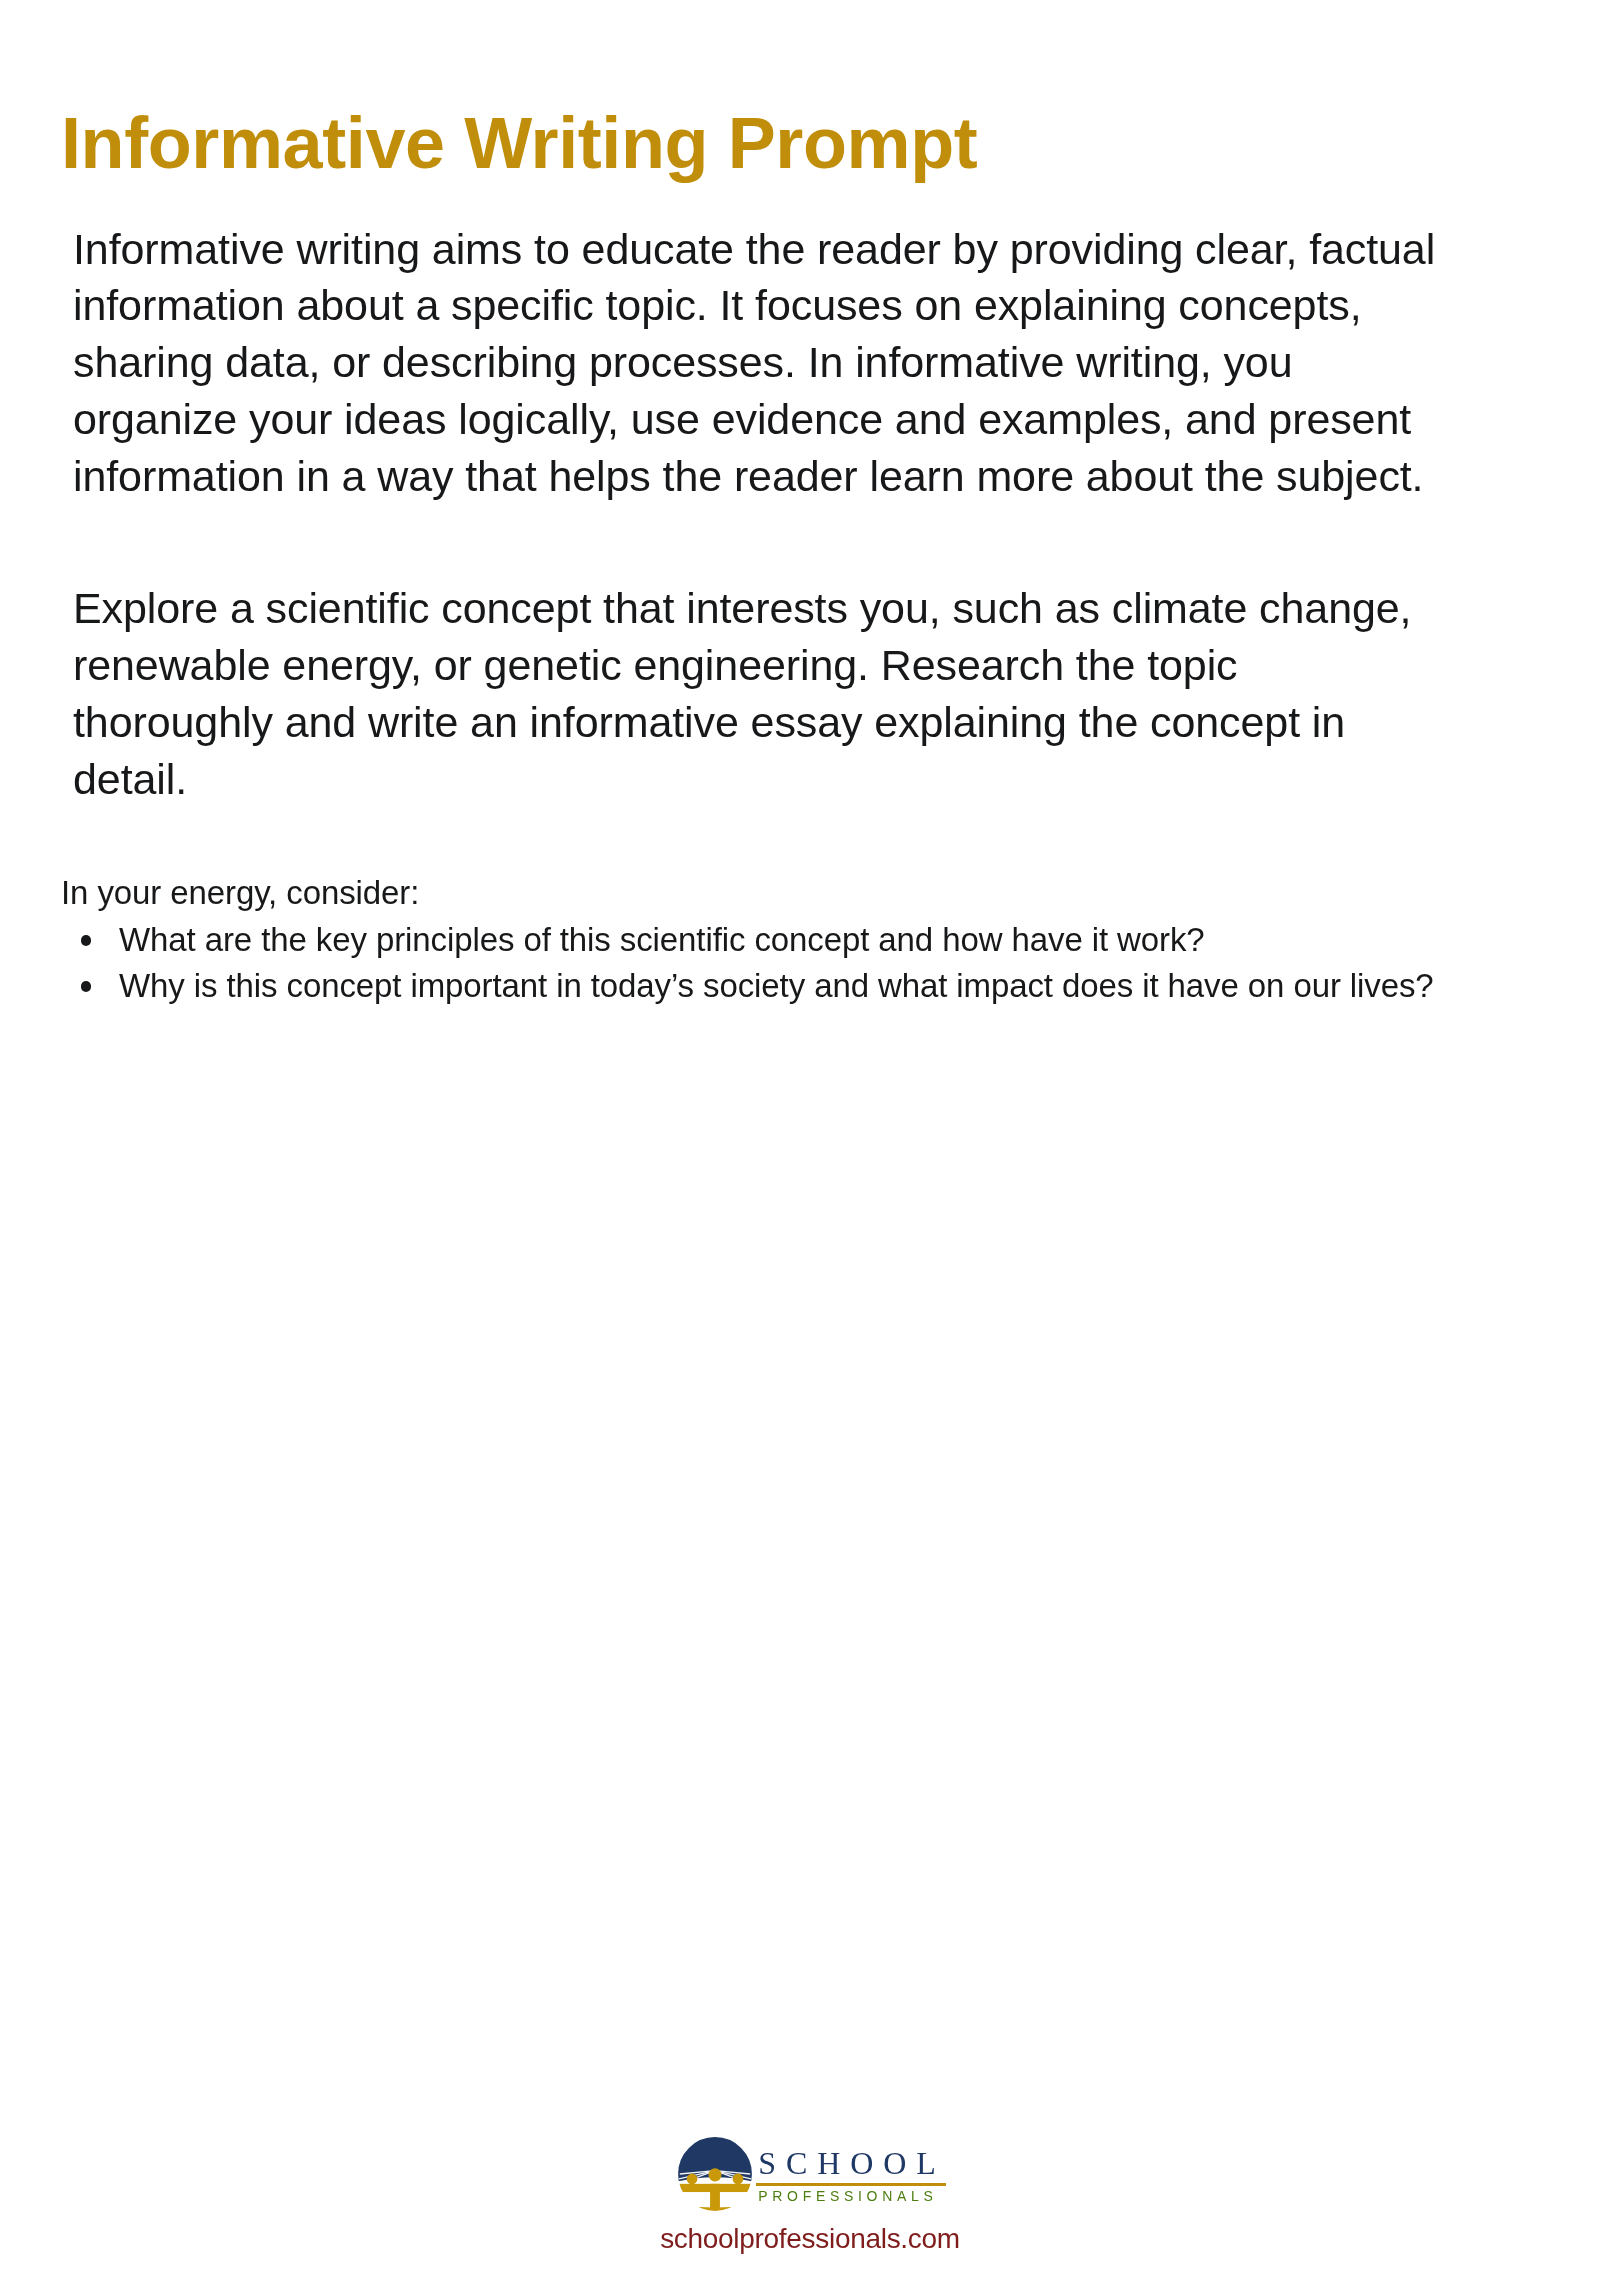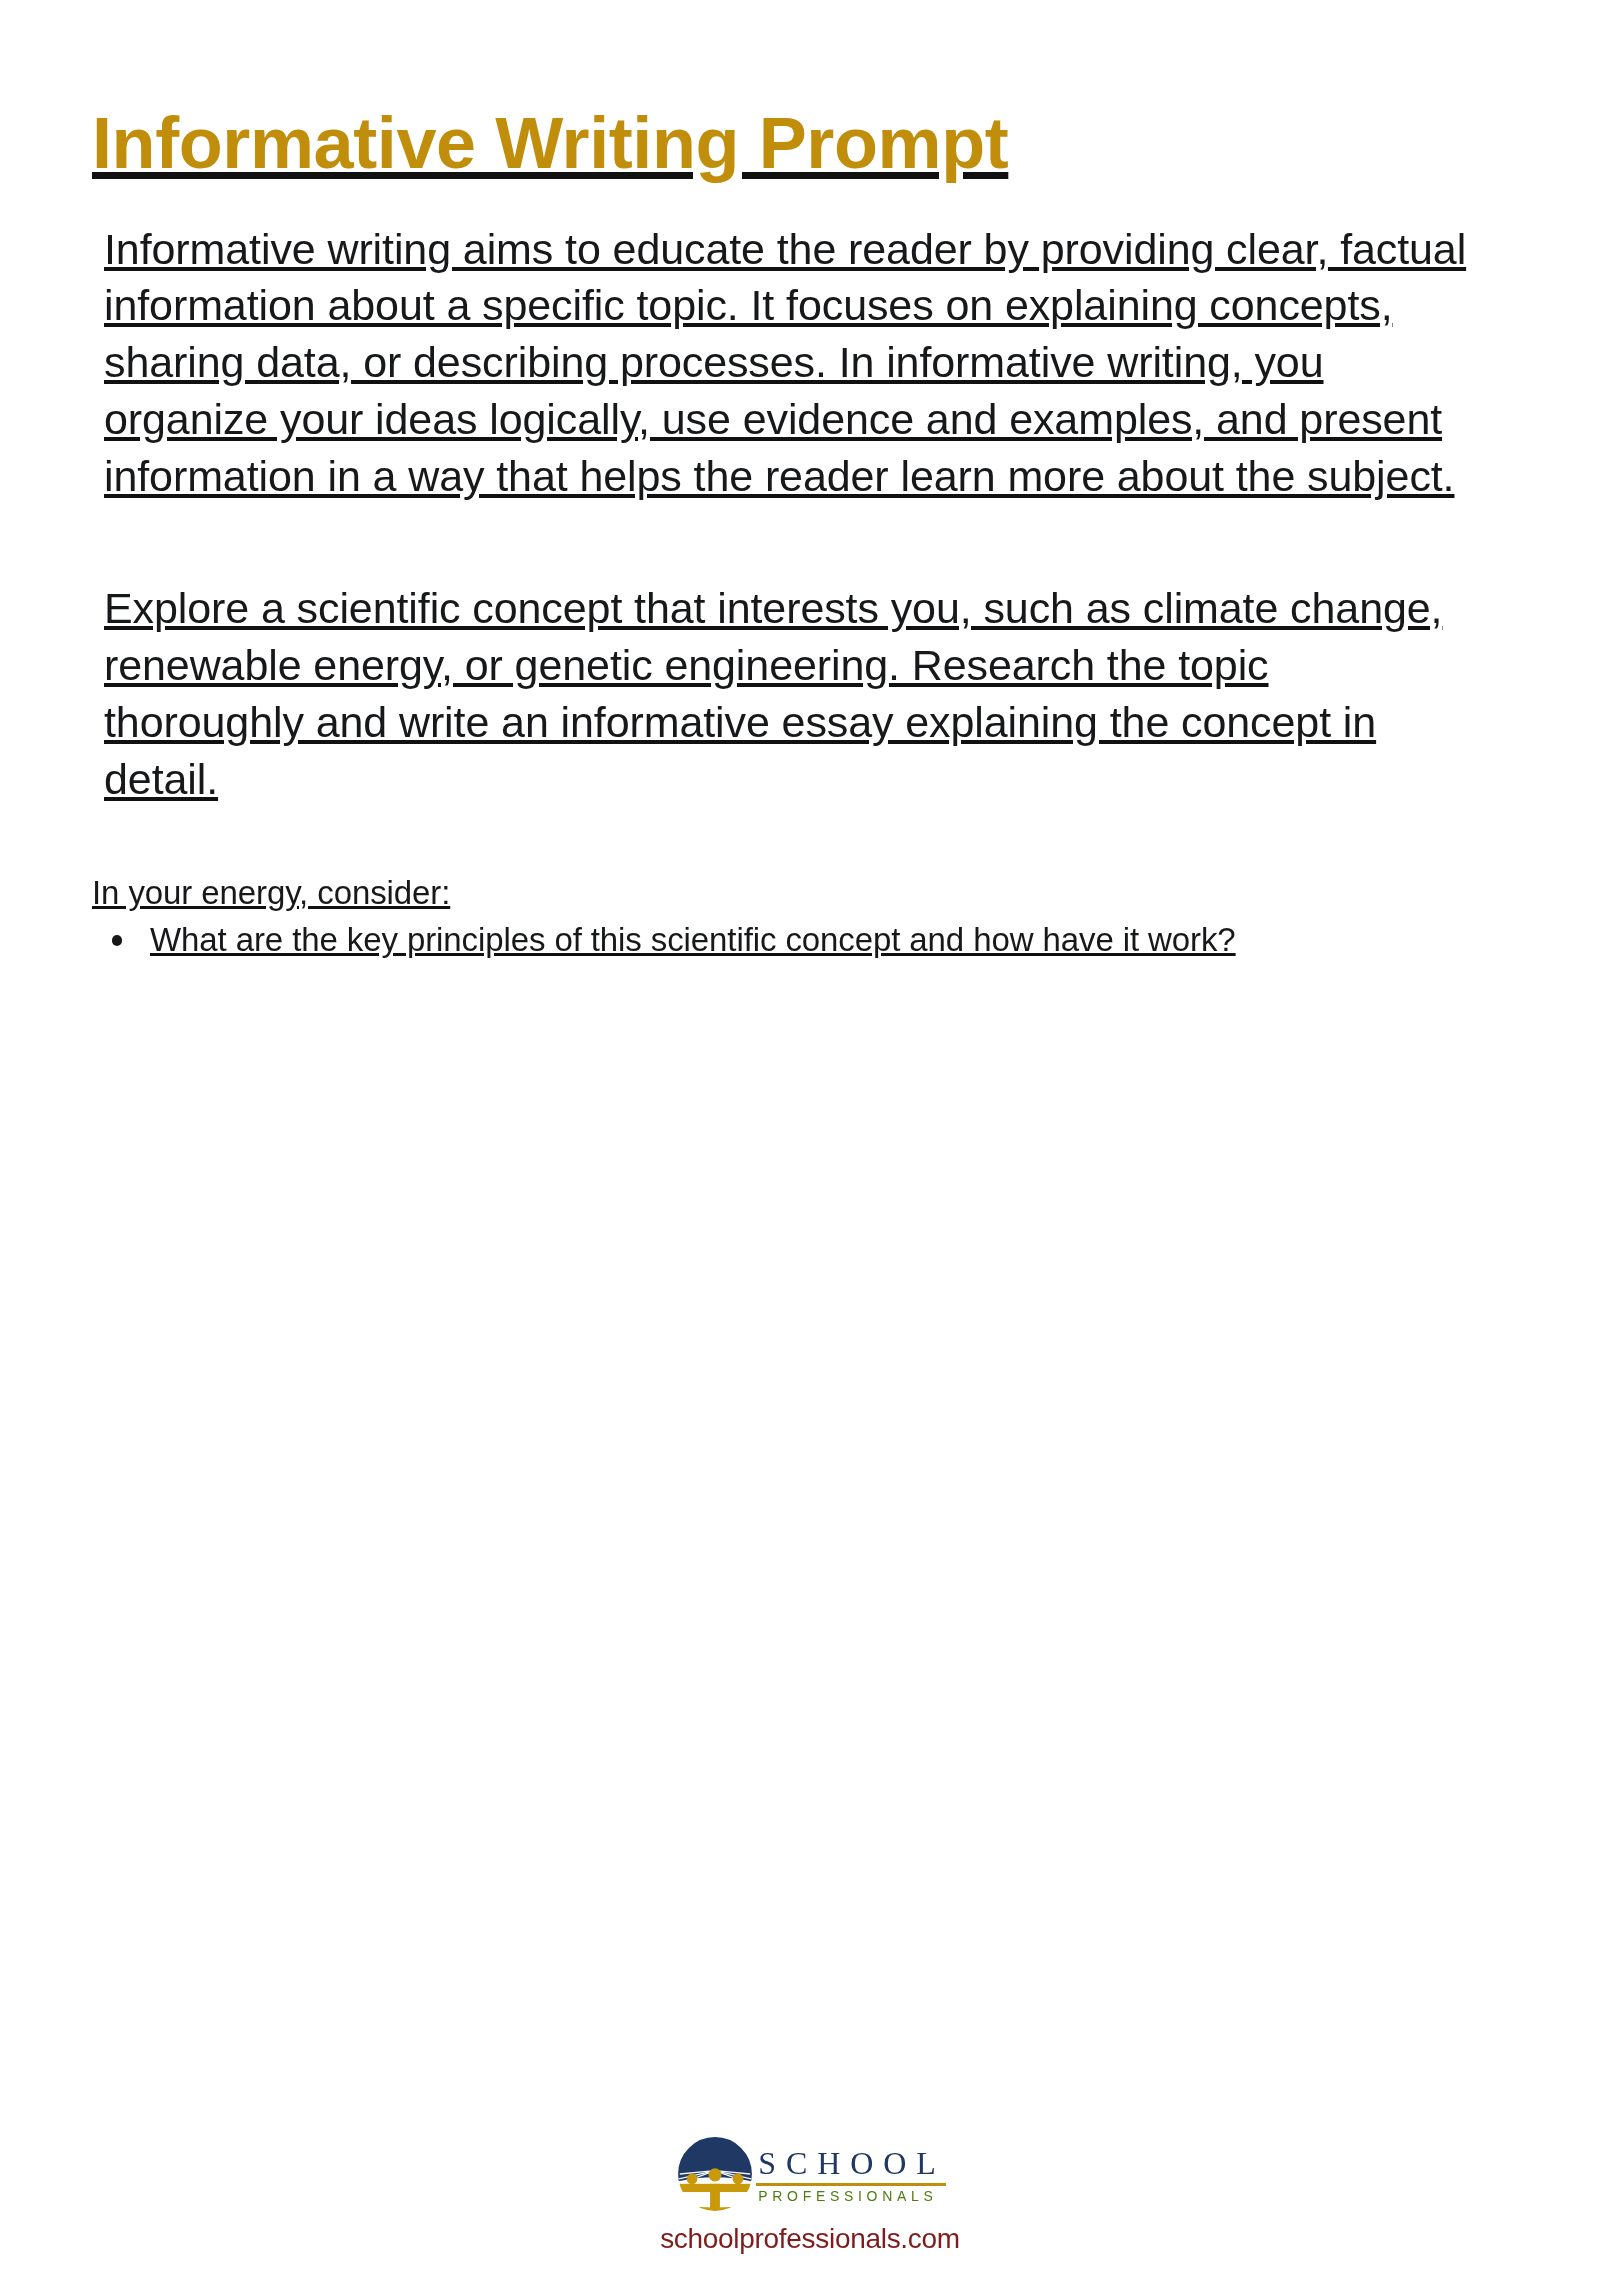--- a/index.html
+++ b/index.html
@@ -19,23 +19,22 @@
 
   .page {
     position: absolute;
     inset: 0;
     background: #ffffff;
     display: flex;
     flex-direction: column;
   }
 
   .content {
-    padding: 106px 107px 0 92px;
+    padding: 106px 107px 0 61px;
     flex: 1 1 auto;
-    text-decoration: underline;
   }
 
   .doc-title {
     font-size: 72px;
     line-height: 1.05;
     font-weight: 700;
     color: #C18E0B;
     letter-spacing: -0.4px;
     margin: 0 0 39px 0;
     white-space: nowrap;
@@ -171,20 +170,24 @@
 
     <div class="para-gap"></div>
 
     <p class="consider-label">In your energy, consider:</p>
 
     <ul class="bullets">
       <li>
         <span class="dot"></span>
         <span>What are the key principles of this scientific concept and how have it work?</span>
       </li>
+      <li>
+        <span class="dot"></span>
+        <span>Why is this concept important in today’s society and what impact does it have on our lives?</span>
+      </li>
     </ul>
 
   </div>
 
   <div class="footer">
 
     <div class="logo-row">
 
       <div class="logo-mark">
         <svg viewBox="0 0 100 100" width="82" height="82" aria-hidden="true">

